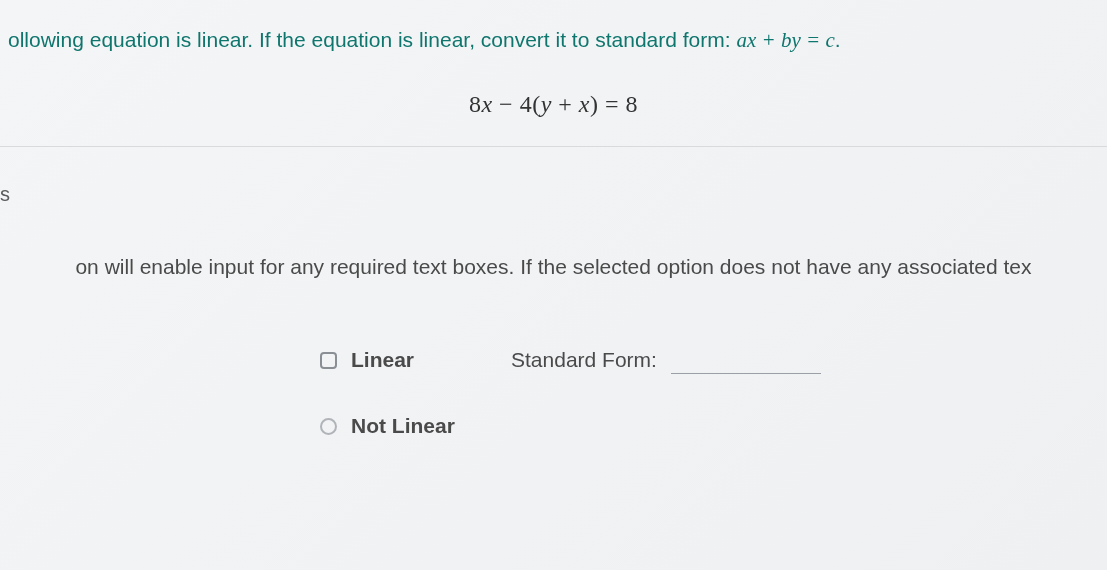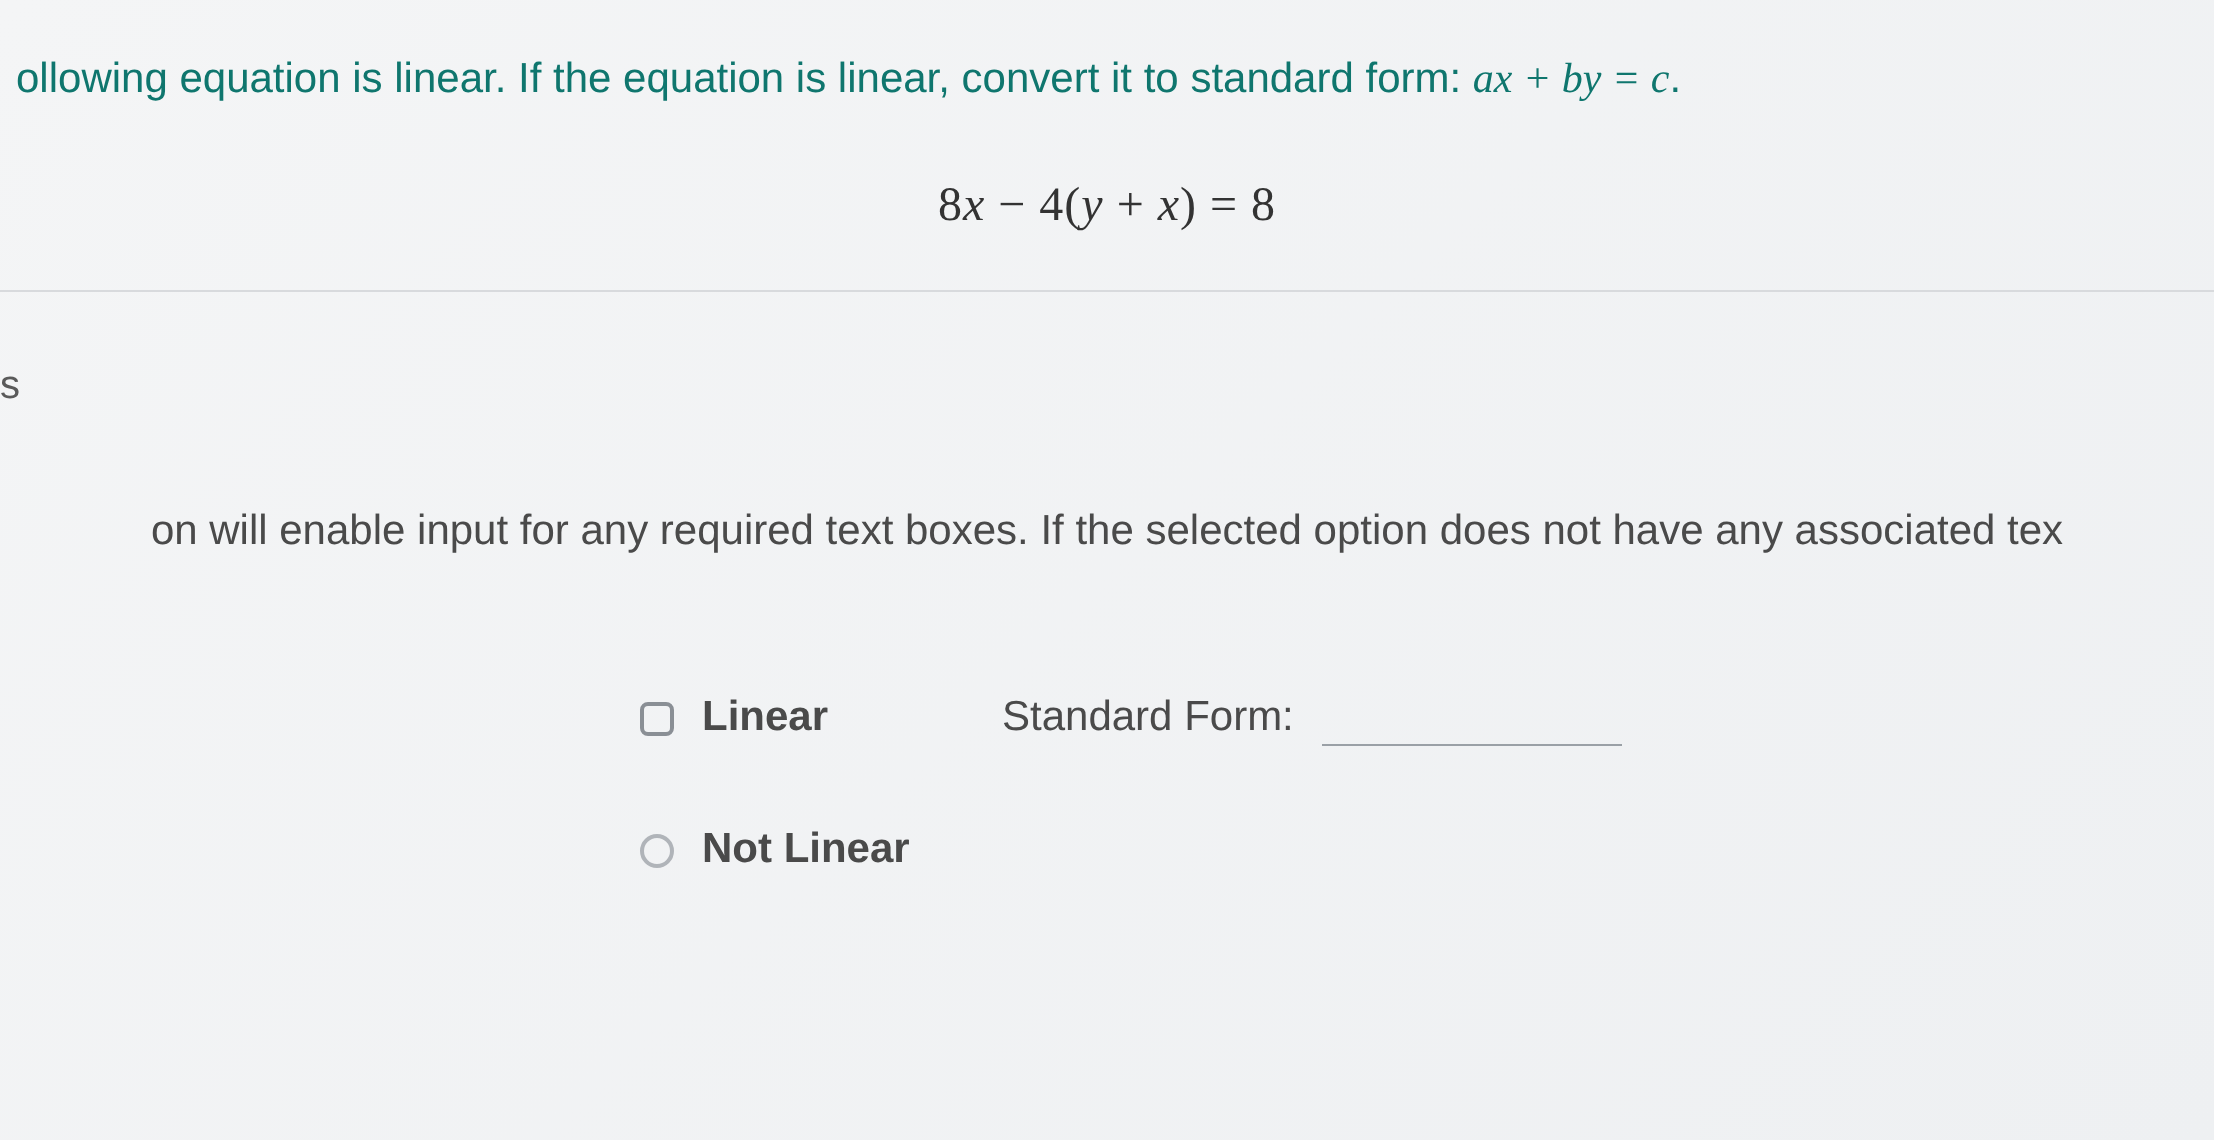--- a/index.html
+++ b/index.html
@@ -90,20 +90,21 @@
       display: inline-block;
       margin-right: 14px;
       flex-shrink: 0;
       background: transparent;
     }
     .option-label {
       min-width: 150px;
       font-weight: bold;
     }
     .standard-form-label {
+      margin-left: 10px;
       color: #4a4a4a;
     }
     .answer-input {
       border: none;
       border-bottom: 1px solid #9aa0a6;
       background: transparent;
       margin-left: 14px;
       width: 150px;
       font-size: 20px;
       padding: 2px 4px;

